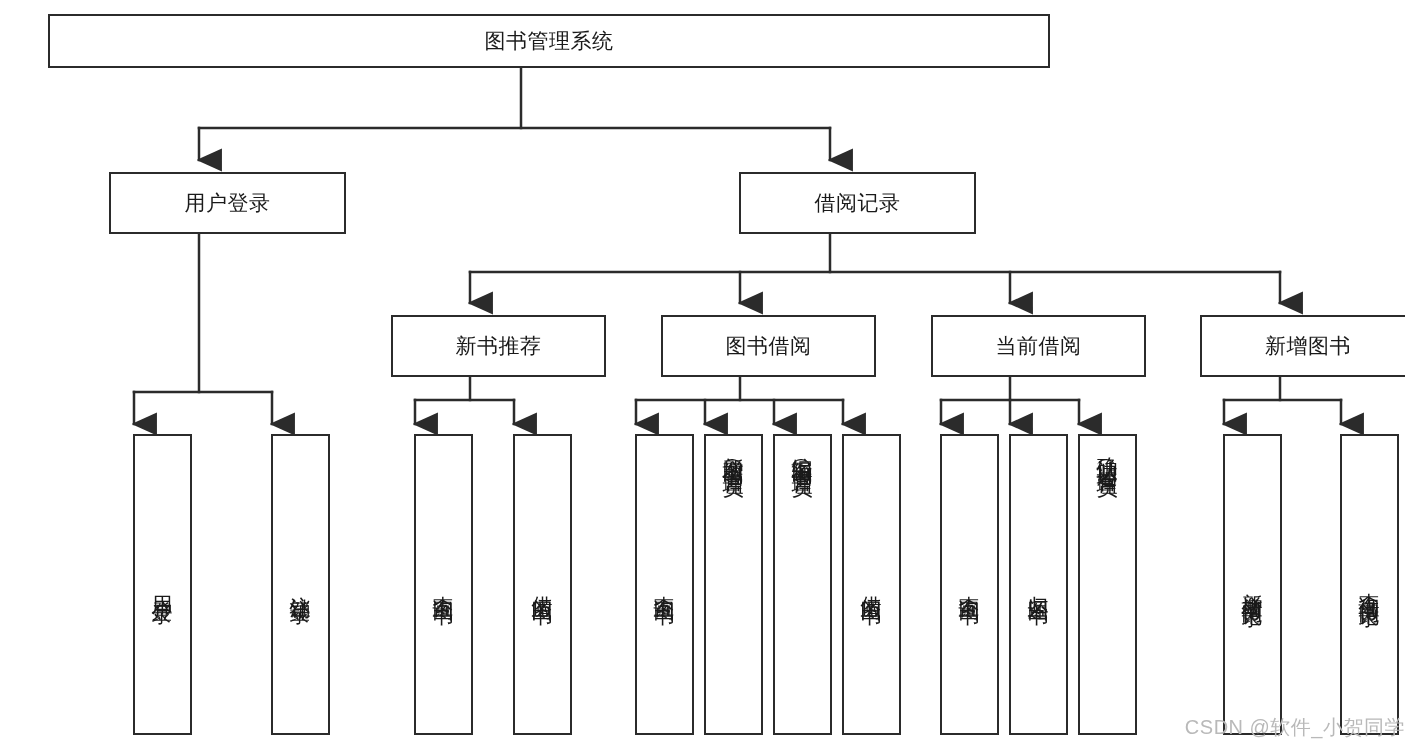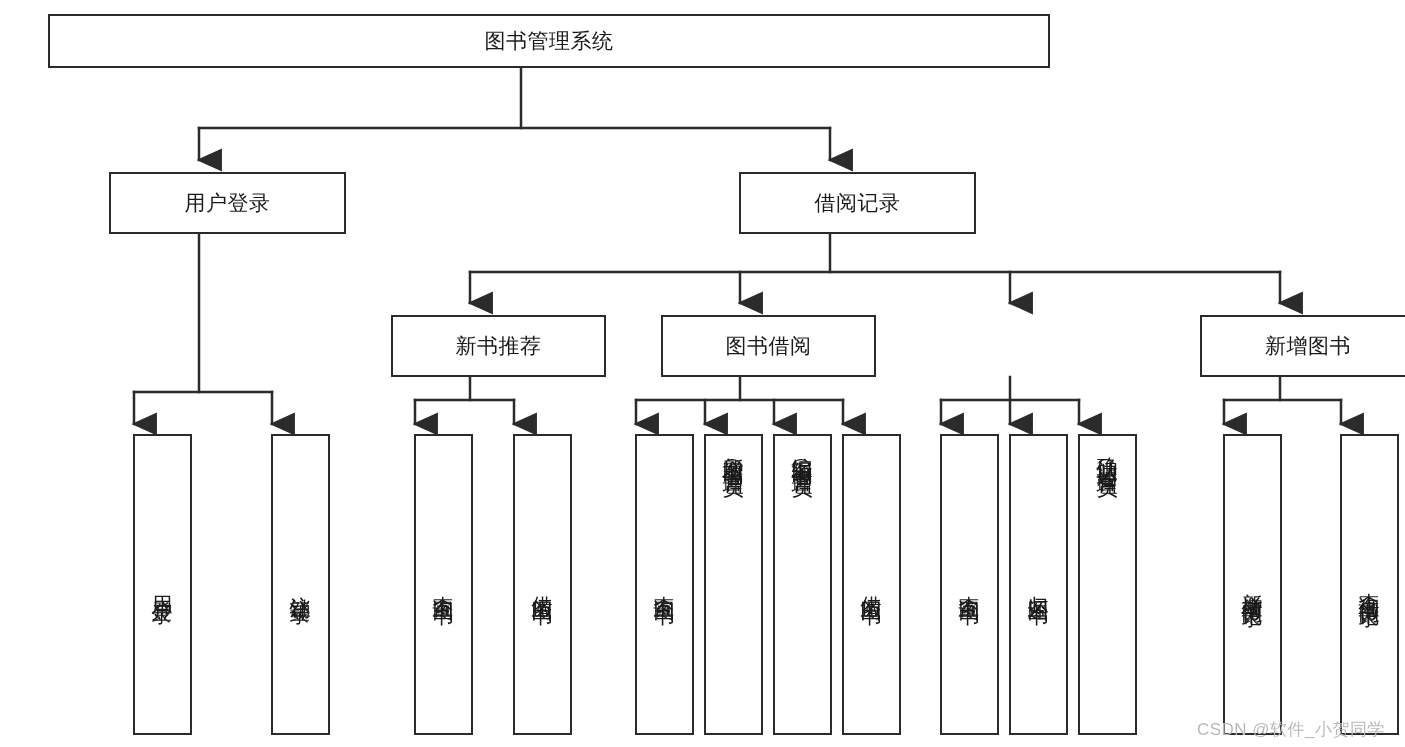--- a/index.html
+++ b/index.html
@@ -58,23 +58,23 @@
     letter-spacing: 3px;
     line-height: 1;
     height: auto;
   }
   .node.vertical.center-text {
     align-items: center;
     padding-top: 0;
   }
   .watermark {
     position: absolute;
-    right: 20px;
+    right: 0;
     bottom: 6px;
-    font-size: 17px;
+    font-size: 20px;
     color: #b9b9b9;
     white-space: nowrap;
     letter-spacing: 0.5px;
   }
 </style>
 </head>
 <body>
 
 <div id="canvas">
 
@@ -141,20 +141,23 @@
   <div class="node horizontal" style="left:711px; top:172px; width:237px; height:62px;">
     <span class="node-label">借阅记录</span>
   </div>
 
   <div class="node horizontal" style="left:363px; top:315px; width:215px; height:62px;">
     <span class="node-label">新书推荐</span>
   </div>
   <div class="node horizontal" style="left:633px; top:315px; width:215px; height:62px;">
     <span class="node-label">图书借阅</span>
   </div>
+  <div class="node horizontal" style="left:903px; top:315px; width:215px; height:62px;">
+    <span class="node-label">当前借阅</span>
+  </div>
   <div class="node horizontal" style="left:1172px; top:315px; width:216px; height:62px;">
     <span class="node-label">新增图书</span>
   </div>
 
   <div class="node vertical center-text" style="left:105px; top:434px; width:59px; height:301px;">
     <span class="node-label">用户登录</span>
   </div>
   <div class="node vertical center-text" style="left:243px; top:434px; width:59px; height:301px;">
     <span class="node-label">注销登录</span>
   </div>

